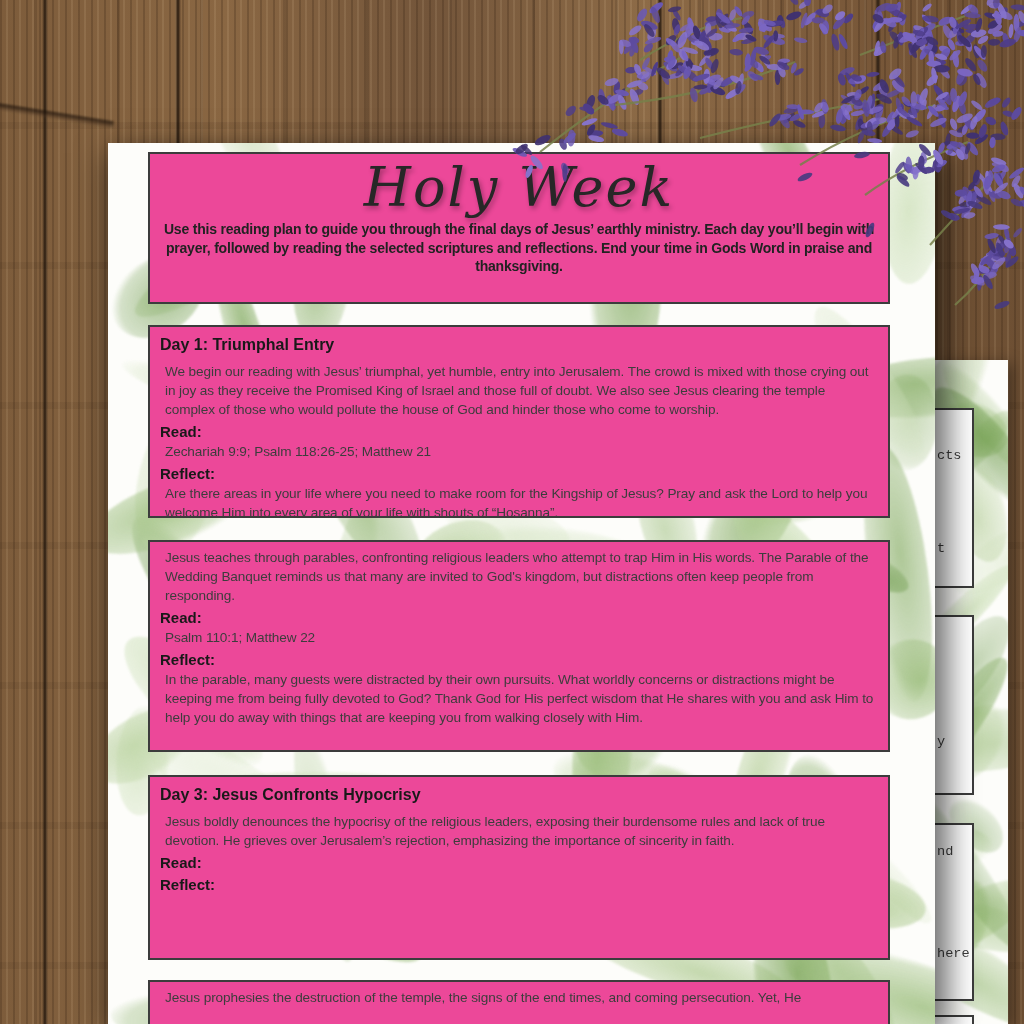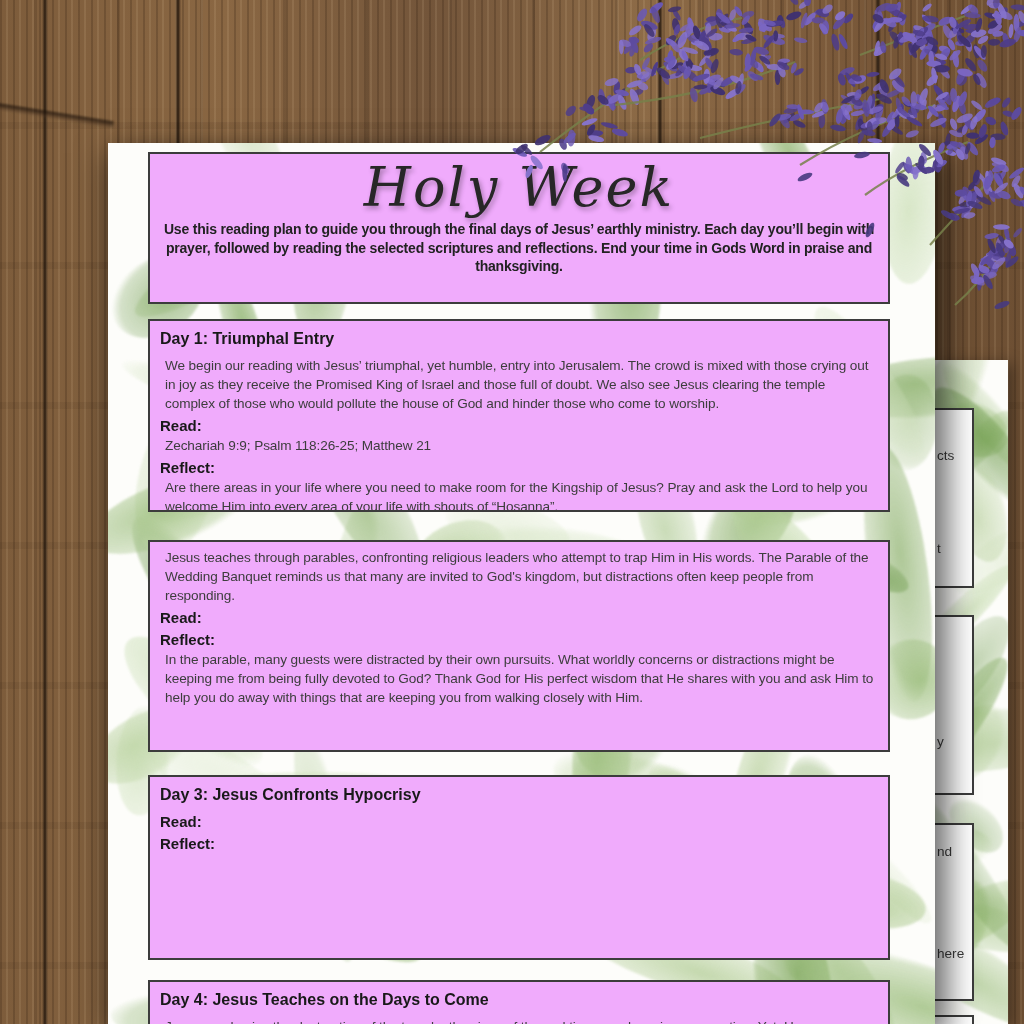--- a/index.html
+++ b/index.html
@@ -18,25 +18,25 @@
   }
   .plank-gap{position:absolute;top:0;bottom:0;width:6px;filter:blur(.6px);
     background:linear-gradient(90deg,rgba(0,0,0,0),rgba(18,10,4,.8),rgba(0,0,0,0));}
   .plank-seam{position:absolute;height:7px;filter:blur(1px);
     background:linear-gradient(180deg,rgba(20,11,5,.75),rgba(120,90,60,.25));}
   
   .page{position:absolute;background:#fdfdfa;overflow:hidden;}
   .main-page{left:108px;top:143px;width:827px;height:881px;z-index:2;
     box-shadow:0 10px 30px rgba(0,0,0,.5),18px 10px 26px rgba(0,0,0,.33);}
   .second-page{left:934px;top:360px;width:74px;height:664px;z-index:1;
-    box-shadow:4px 4px 14px rgba(0,0,0,.4);}
+    box-shadow:4px 4px 14px rgba(0,0,0,.4);font-family:Liberation Mono, monospace;}
   .leaf-layer{position:absolute;inset:0;z-index:0;}
   .leaf{position:absolute;border-radius:50%;filter:blur(1.1px);}
   
-  .box{position:absolute;left:40px;width:742px;background:#f0abfc;border:2px solid #3c3c3c;
+  .box{position:absolute;left:40px;width:742px;background:#ec4899;border:2px solid #3c3c3c;
     box-sizing:border-box;z-index:2;overflow:hidden;}
   .header-box{top:9px;height:152px;text-align:center;}
   .title{font-family:"DejaVu Serif","Liberation Serif",serif;font-style:italic;font-weight:400;
     font-size:54px;line-height:60px;color:#272727;margin-top:4px;letter-spacing:2px;
     text-shadow:2px 3px 5px rgba(0,0,0,.30);}
   .intro{width:712px;margin:2px auto 0;font-weight:700;font-size:14px;line-height:18.5px;
     color:#222;letter-spacing:-.2px;}
   .byline{margin-top:6px;font-weight:700;font-size:12px;color:#1d1d1d;}
   .day{padding:6px 11px 0 10px;}
   .day h2{margin:2px 0 7px;font-size:16px;line-height:20px;font-weight:700;color:#191919;}
@@ -162,44 +162,45 @@
         <div class="leaf" style="left: 84.9496px; top: 629.171px; width: 248.91px; height: 32.9193px; background: radial-gradient(at 42% 42%, rgba(211, 227, 192, 0.847) 0%, rgba(211, 227, 192, 0.4) 62%, rgba(255, 255, 255, 0) 74%); transform: rotate(0.188996deg); opacity: 0.81;"></div>
         <div class="leaf" style="left: 763.034px; top: 497.116px; width: 80.7601px; height: 78.7681px; background: radial-gradient(at 42% 42%, rgba(147, 184, 113, 0.847) 0%, rgba(147, 184, 113, 0.4) 62%, rgba(255, 255, 255, 0) 74%); transform: rotate(138.987deg); opacity: 0.84;"></div>
         <div class="leaf" style="left: 567.921px; top: 451.783px; width: 129.483px; height: 47.0961px; background: radial-gradient(at 42% 42%, rgba(147, 184, 113, 0.847) 0%, rgba(147, 184, 113, 0.4) 62%, rgba(255, 255, 255, 0) 74%); transform: rotate(265.873deg); opacity: 0.64;"></div>
       </div>
 
     <div class="box header-box">
       <div class="title">Holy Week</div>
       <div class="intro">Use this reading plan to guide you through the final days of Jesus’ earthly ministry. Each day you’ll begin with prayer, followed by reading the selected scriptures and reflections. End your time in Gods Word in praise and thanksgiving.</div>
     </div>
 
-    <section class="box day" style="top:176px;height:193px">
+    <section class="box day" style="top:182px;height:193px">
       <h2>Day 1: Triumphal Entry</h2>
       <p>We begin our reading with Jesus’ triumphal, yet humble, entry into Jerusalem. The crowd is mixed with those crying out in joy as they receive the Promised King of Israel and those full of doubt. We also see Jesus clearing the temple complex of those who would pollute the house of God and hinder those who come to worship.</p>
       <h3>Read:</h3>
       <p>Zechariah 9:9; Psalm 118:26-25; Matthew 21</p>
       <h3>Reflect:</h3>
       <p>Are there areas in your life where you need to make room for the Kingship of Jesus? Pray and ask the Lord to help you welcome Him into every area of your life with shouts of “Hosanna”.</p>
     </section>
 
     <section class="box day" style="top:397px;height:212px">
       <p>Jesus teaches through parables, confronting religious leaders who attempt to trap Him in His words. The Parable of the Wedding Banquet reminds us that many are invited to God's kingdom, but distractions often keep people from responding.</p>
       <h3>Read:</h3>
+      <p>Psalm 110:1; Matthew 22</p>
       <h3>Reflect:</h3>
       <p>In the parable, many guests were distracted by their own pursuits. What worldly concerns or distractions might be keeping me from being fully devoted to God? Thank God for His perfect wisdom that He shares with you and ask Him to help you do away with things that are keeping you from walking closely with Him.</p>
     </section>
 
     <section class="box day" style="top:632px;height:185px">
       <h2>Day 3: Jesus Confronts Hypocrisy</h2>
+      <p>Jesus boldly denounces the hypocrisy of the religious leaders, exposing their burdensome rules and lack of true devotion. He grieves over Jerusalem’s rejection, emphasizing the importance of sincerity in faith.</p>
       <h3>Read:</h3>
       <h3>Reflect:</h3>
     </section>
 
     <section class="box day" style="top:837px;height:200px">
-      <h2>Day 4: Jesus Teaches on the Days to Come</h2>
       <p>Jesus prophesies the destruction of the temple, the signs of the end times, and coming persecution. Yet, He</p>
     </section>
   </div>
 
   <svg class="lavender" id="lavSvg" viewBox="0 0 1024 430" xmlns="http://www.w3.org/2000/svg">
       <path d="M540 152 Q616.606803513132 91.15986481541768 680 58" stroke="#77804a" stroke-width="2.2" fill="none" opacity=".85"></path>
       <ellipse cx="605.8" cy="102.6" rx="6.0" ry="2.6" fill="#8673cc" opacity="0.89" transform="rotate(26 605.8 102.6)"></ellipse>
       <ellipse cx="611.8" cy="102.3" rx="7.9" ry="3.5" fill="#5d4b9f" opacity="0.83" transform="rotate(70 611.8 102.3)"></ellipse>
       <ellipse cx="610.7" cy="103.4" rx="8.0" ry="3.0" fill="#6a58b4" opacity="0.75" transform="rotate(248 610.7 103.4)"></ellipse>
       <ellipse cx="621.7" cy="95.4" rx="7.6" ry="2.4" fill="#3f3170" opacity="0.84" transform="rotate(111 621.7 95.4)"></ellipse>

